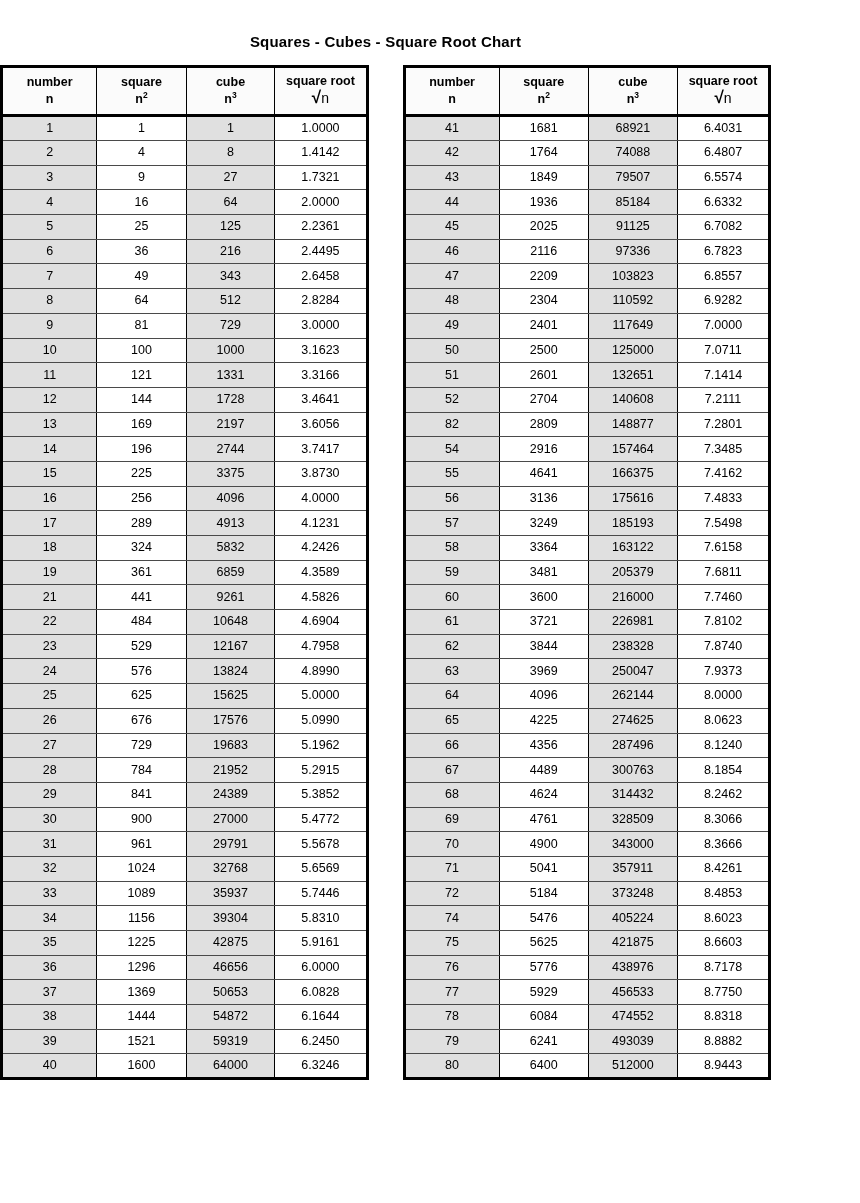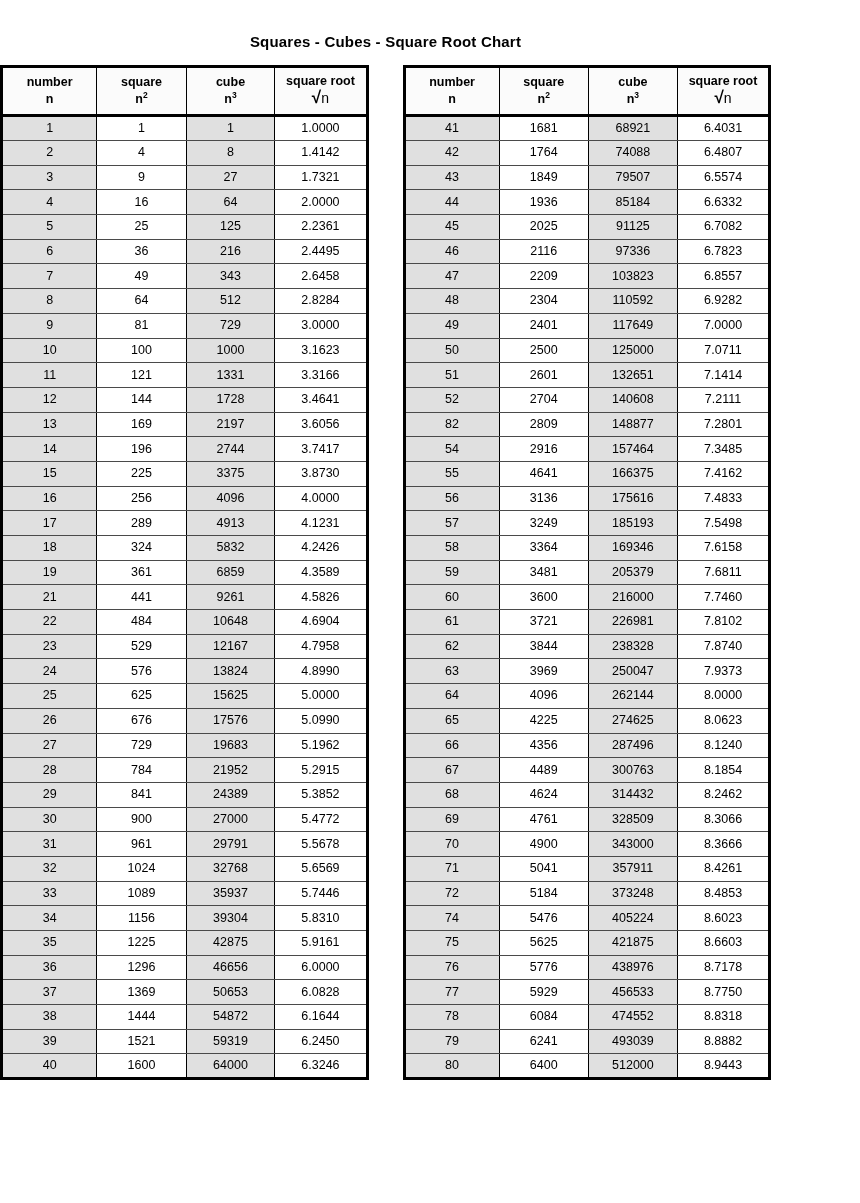--- a/index.html
+++ b/index.html
@@ -498,21 +498,21 @@
           </tr>
           <tr>
             <td class="shaded">57</td>
             <td class="plain">3249</td>
             <td class="shaded">185193</td>
             <td class="plain">7.5498</td>
           </tr>
           <tr>
             <td class="shaded">58</td>
             <td class="plain">3364</td>
-            <td class="shaded">169346</td>
+            <td class="shaded">163122</td>
             <td class="plain">7.6158</td>
           </tr>
           <tr>
             <td class="shaded">59</td>
             <td class="plain">3481</td>
             <td class="shaded">205379</td>
             <td class="plain">7.6811</td>
           </tr>
           <tr>
             <td class="shaded">60</td>

